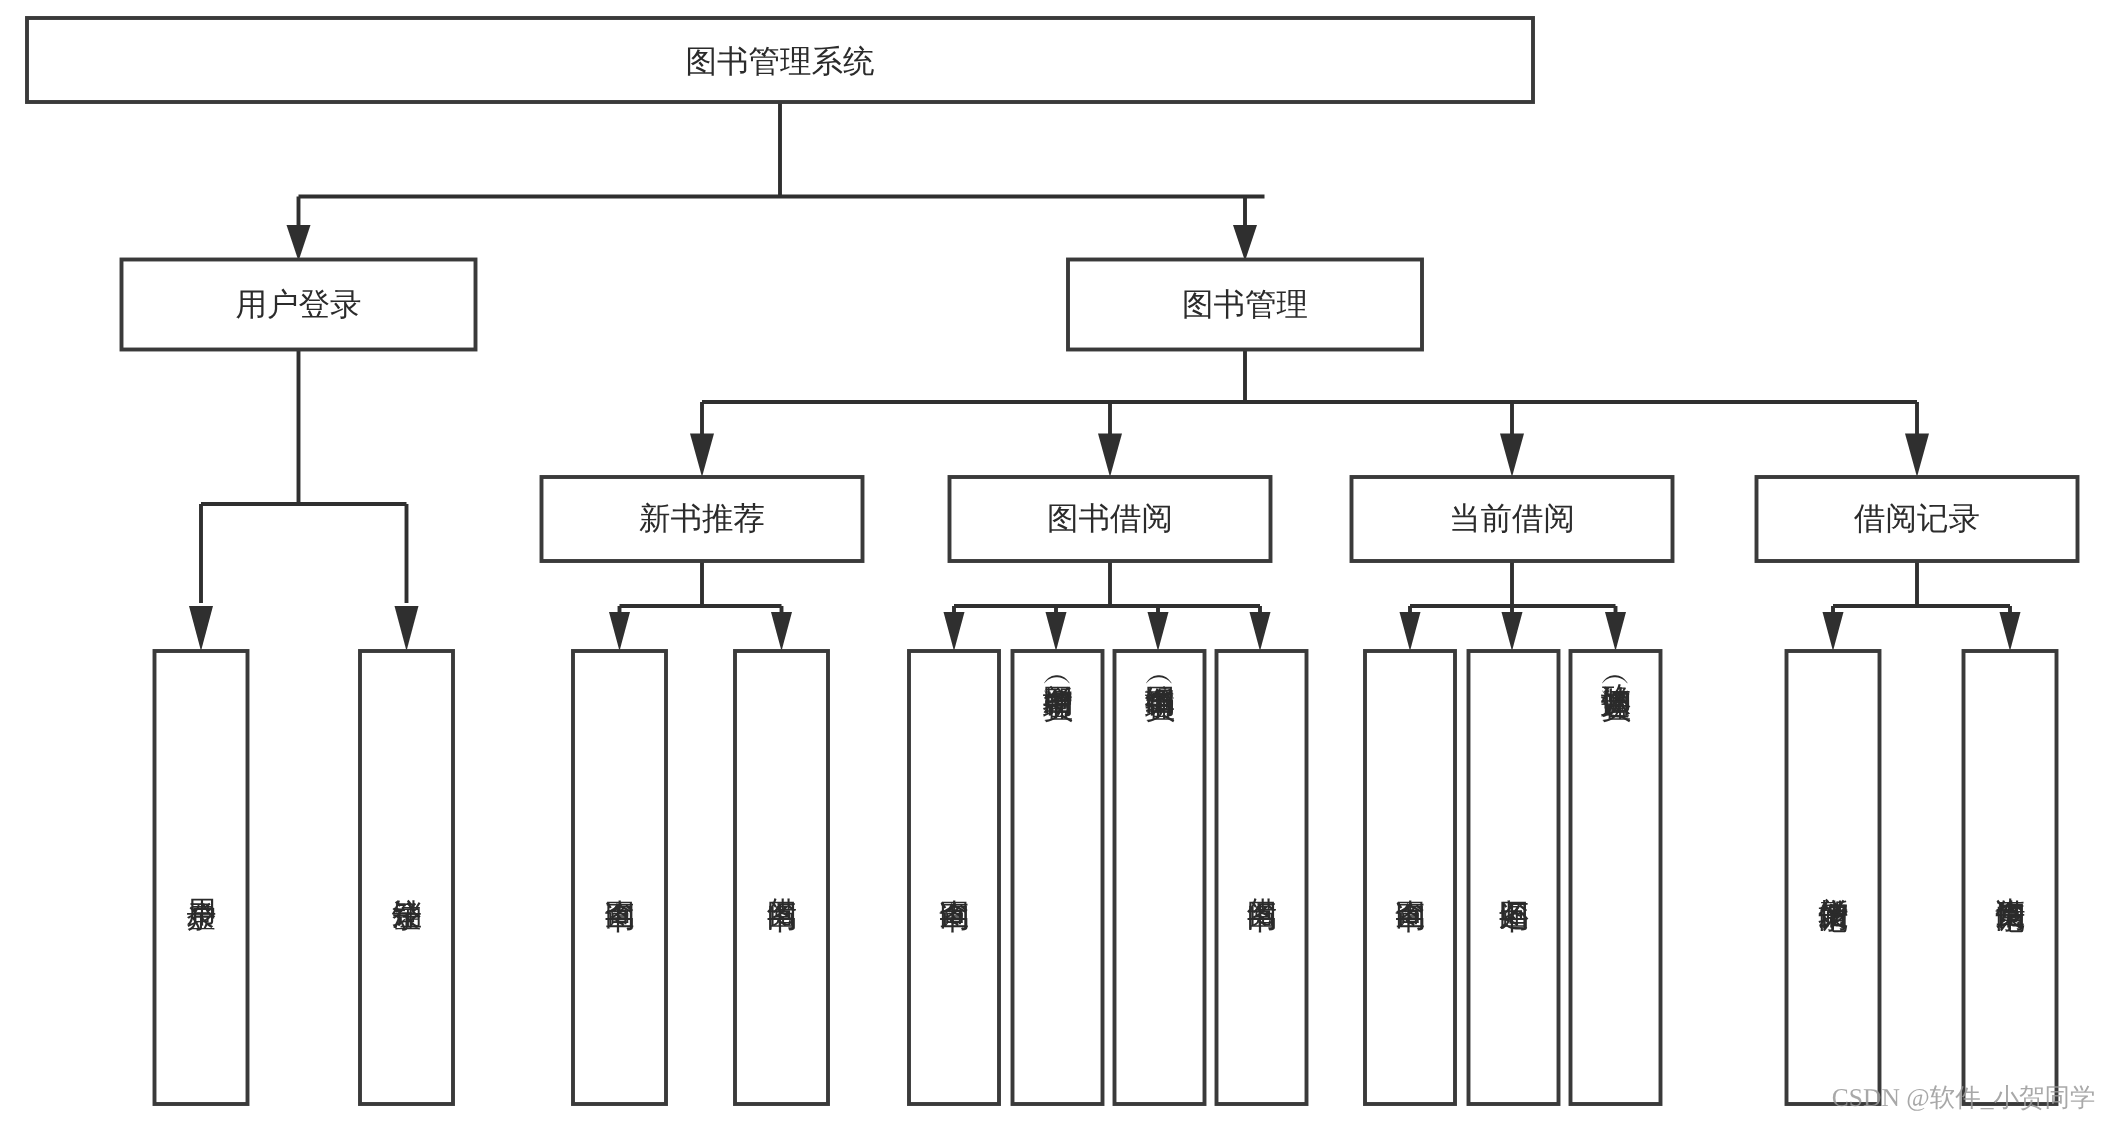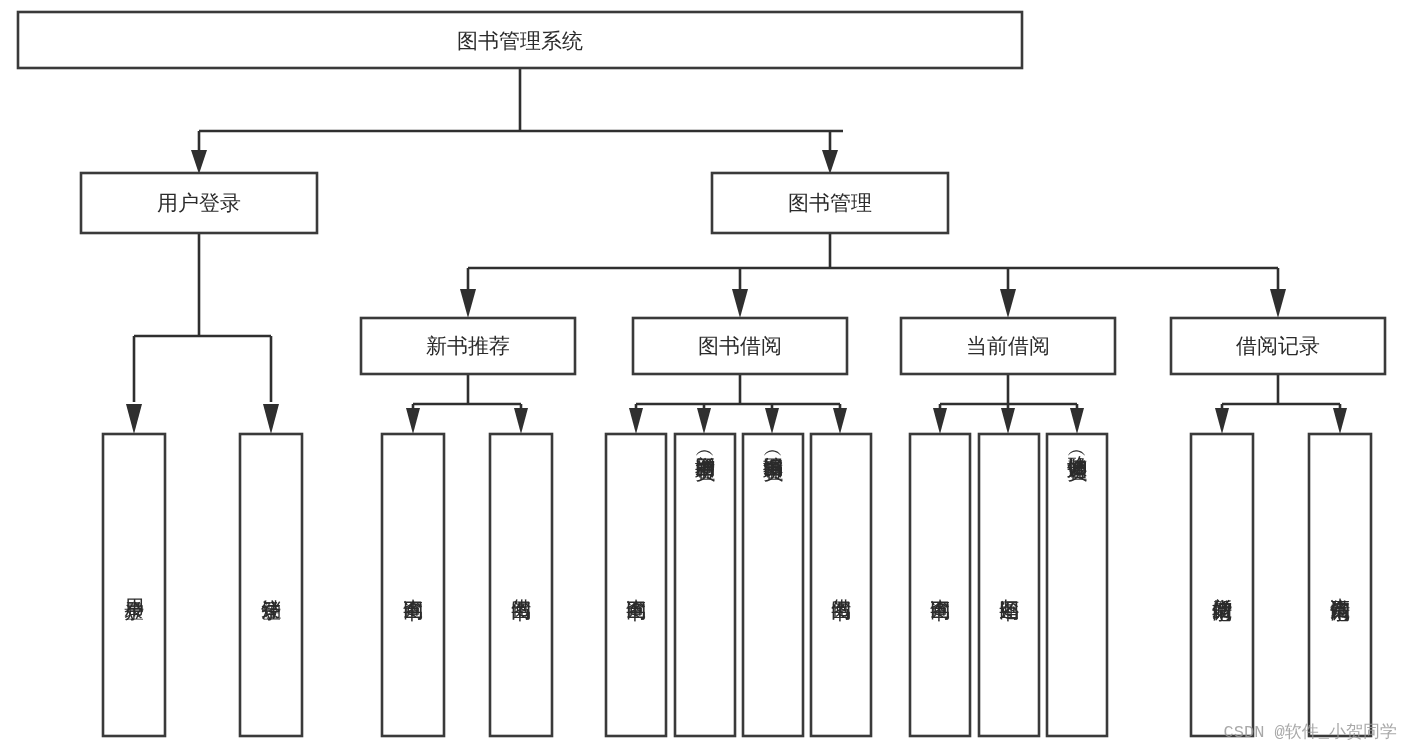--- a/index.html
+++ b/index.html
@@ -62,21 +62,21 @@
     justify-content: center;
     letter-spacing: 1px;
     white-space: nowrap;
     pointer-events: none;
     user-select: none;
   }
   #watermark {
     position: absolute;
     right: 8px;
     bottom: 4px;
-    font-family: Liberation Mono, monospace;
+    font-family: Liberation Serif, serif;
     font-size: 17px;
     color: #9a9a9a;
     opacity: 0.85;
     white-space: nowrap;
   }
 </style>
 </head>
 <body>
 
 <div id="diagram-root">

